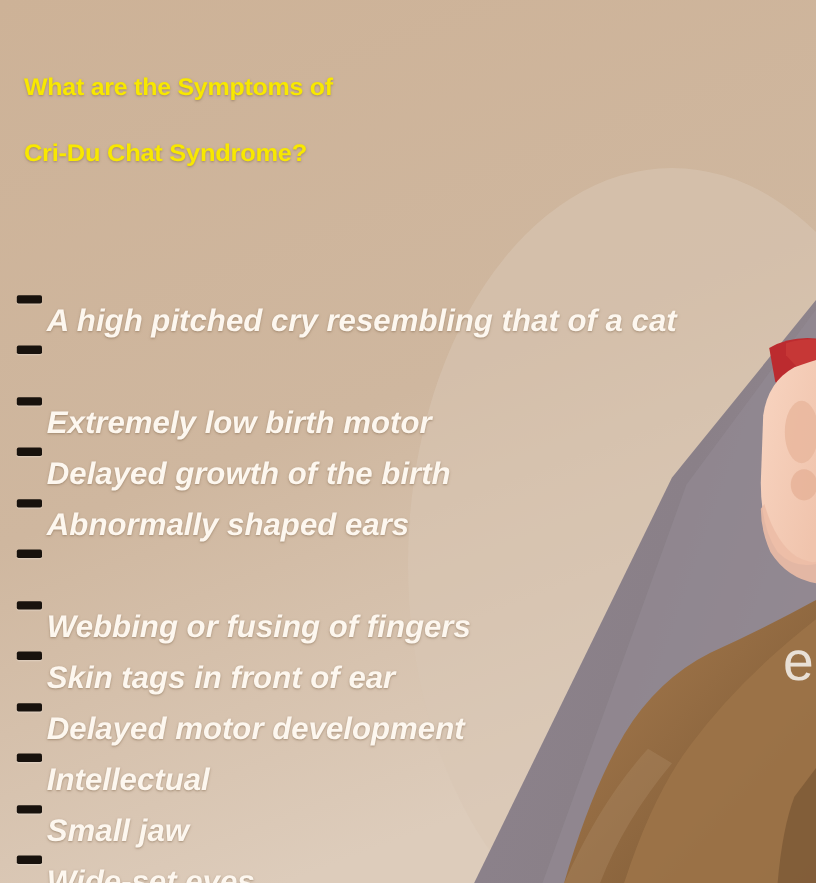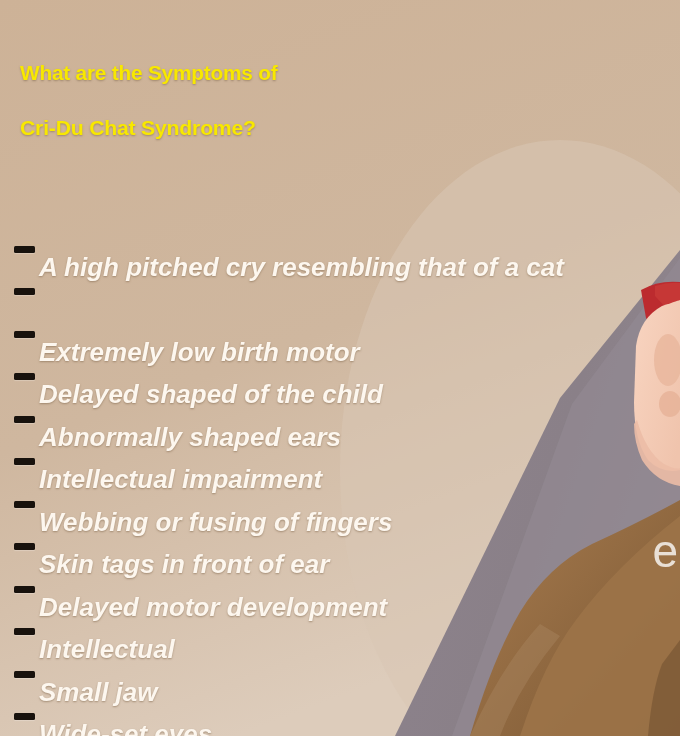--- a/index.html
+++ b/index.html
@@ -192,29 +192,28 @@
         </li>
         <li class="symptom-item">
           <span class="bullet-dash"></span>
         </li>
         <li class="symptom-item">
           <span class="bullet-dash"></span>
           <span class="symptom-text">Extremely low birth motor</span>
         </li>
         <li class="symptom-item">
           <span class="bullet-dash"></span>
-          <span class="symptom-text">Delayed shaped of the child</span>
+          <span class="symptom-text">Delayed growth of the birth</span>
         </li>
         <li class="symptom-item">
           <span class="bullet-dash"></span>
           <span class="symptom-text">Abnormally shaped ears</span>
         </li>
         <li class="symptom-item">
           <span class="bullet-dash"></span>
-          <span class="symptom-text">Intellectual impairment</span>
         </li>
         <li class="symptom-item">
           <span class="bullet-dash"></span>
           <span class="symptom-text">Webbing or fusing of fingers</span>
         </li>
         <li class="symptom-item">
           <span class="bullet-dash"></span>
           <span class="symptom-text">Skin tags in front of ear</span>
         </li>
         <li class="symptom-item">

